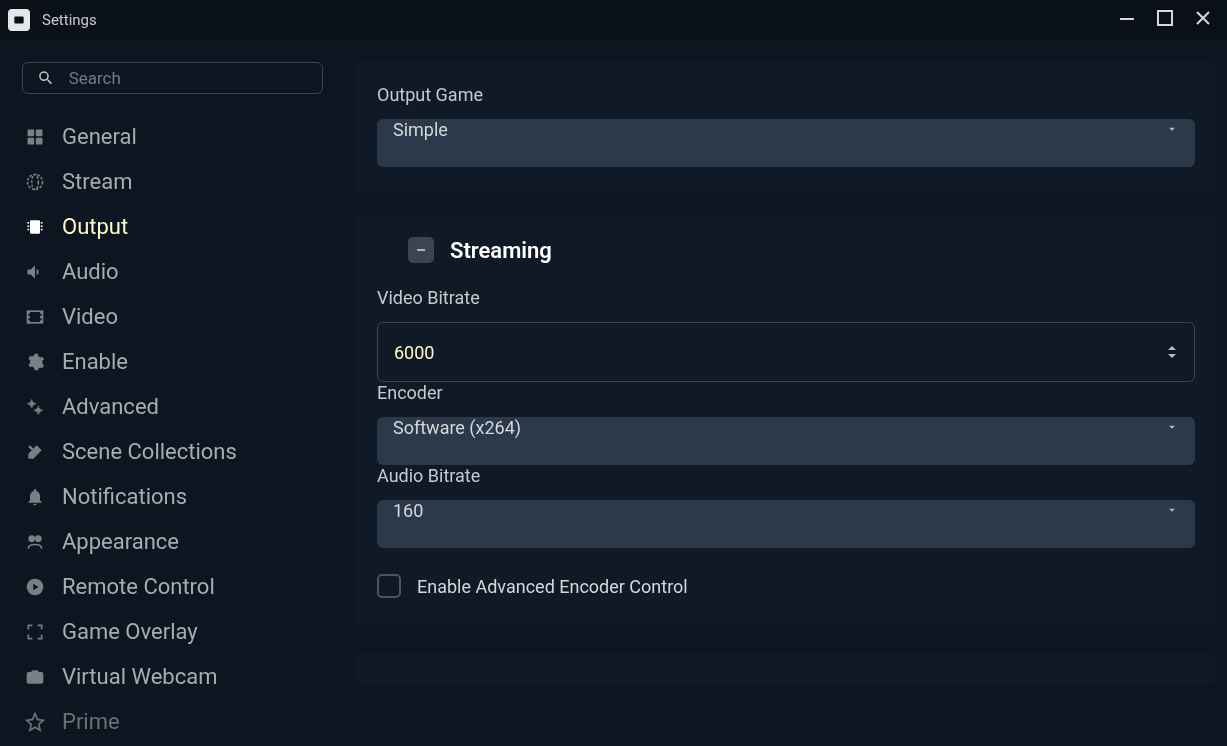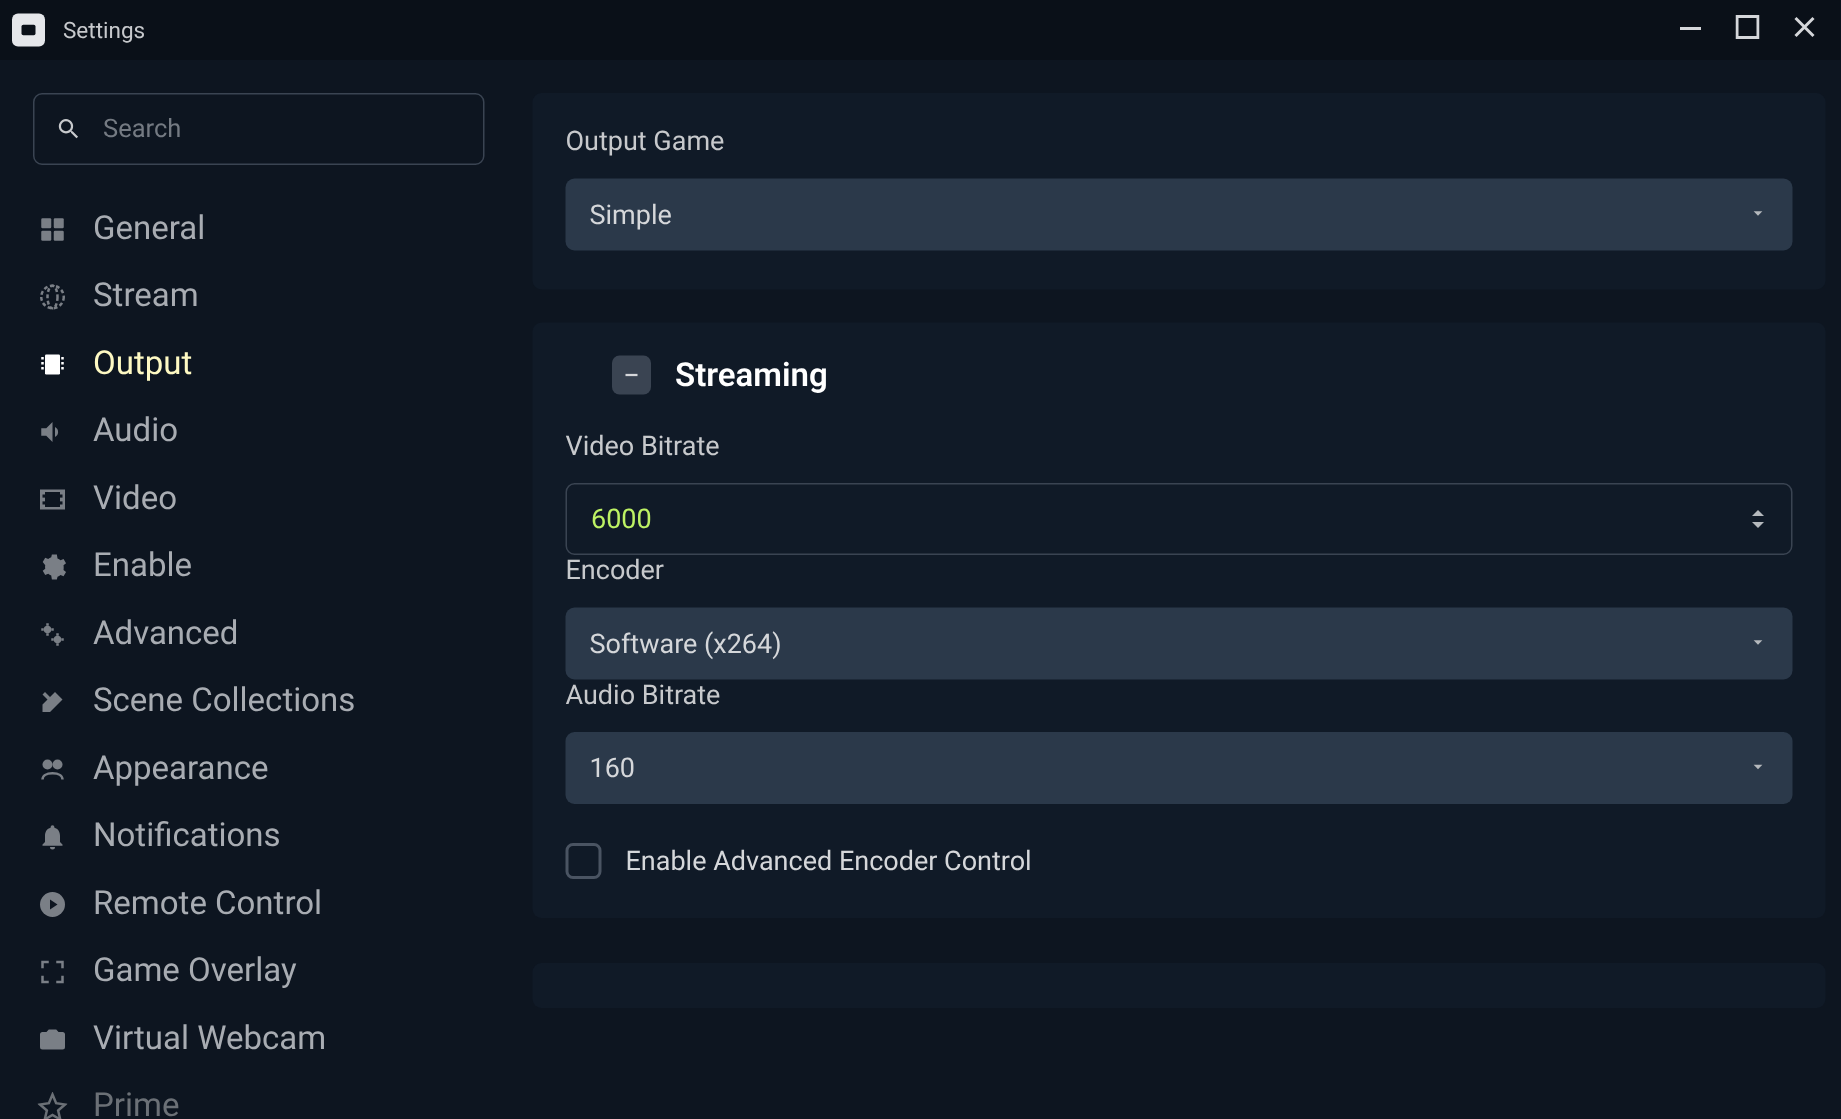--- a/index.html
+++ b/index.html
@@ -5,39 +5,39 @@
 * { margin:0; padding:0; box-sizing:border-box; font-family:-apple-system,BlinkMacSystemFont,"Segoe UI",Roboto,sans-serif; }
 body { background:#0d1520; color:#d5d7da; width:1227px; height:746px; overflow:hidden; }
 .titlebar { height:40px; background:#0a1018; display:flex; align-items:center; padding:0 8px; }
 .titlebar .app-icon { width:22px; height:22px; background:#e5e7ea; border-radius:4px; display:flex; align-items:center; justify-content:center; margin-right:12px; }
 .titlebar .app-icon svg { width:14px; height:14px; fill:#0a1018; }
 .titlebar .title { font-size:15px; color:#c7c9cc; }
 .win-controls { margin-left:auto; display:flex; gap:22px; align-items:center; padding-right:8px; }
 .win-controls span { cursor:pointer; color:#d5d7da; }
 .container { display:flex; height:calc(100% - 40px); }
 .sidebar { width:345px; padding:22px 14px 0 14px; }
-.search-box { border:1px solid #3a4452; border-radius:6px; height:48px; display:flex; align-items:center; padding:0 14px; margin:0 8px 20px 8px; }
+.search-box { border:1px solid #3a4452; border-radius:6px; height:32px; display:flex; align-items:center; padding:0 14px; margin:0 8px 20px 8px; }
 .search-box svg { width:20px; height:20px; fill:#c7c9cc; margin-right:14px; }
 .search-box input { background:transparent; border:none; outline:none; color:#d5d7da; font-size:17px; width:100%; }
 .search-box input::placeholder { color:#747a82; }
 .nav { display:flex; flex-direction:column; gap:0; }
 .nav-item { display:flex; align-items:center; height:45px; padding:0 8px; cursor:pointer; color:#a8acb2; font-size:22px; }
 .nav-item.active { color:#fef9c3; font-weight:400; }
 .nav-item .nav-icon { width:26px; height:26px; display:flex; align-items:center; justify-content:center; margin-right:14px; flex-shrink:0; }
 .nav-item .nav-icon svg { width:20px; height:20px; fill:#7a7f86; }
 .nav-item.active .nav-icon svg { fill:#fff; }
 .nav-item.dimmed { color:#6b7076; }
 .main { flex:1; padding:22px 10px 0 10px; overflow-y:auto; }
 .panel { background:#101a27; border-radius:6px; margin-bottom:30px; padding:22px 22px 26px 22px; }
 .panel.tight { margin-bottom:22px; }
 .label { font-size:18px; color:#c7c9cc; margin-bottom:14px; }
-.select { background:#2b394a; border-radius:6px; height:48px; display:flex; align-items:center; padding:0 16px; font-size:18px; color:#d5d7da; cursor:pointer; position:relative; }
+.select { background:#2b394a; border-radius:6px; height:48px; display:flex; padding:0 16px; font-size:18px; color:#d5d7da; cursor:pointer; position:relative; }
 .select .chev { margin-left:auto; }
 .select .chev svg { width:14px; height:14px; fill:#b5b9bd; }
-.numeric { background:transparent; border:1px solid #3a4452; border-radius:6px; height:48px; display:flex; align-items:center; padding:0 16px; font-size:18px; color:#bef264; position:relative; }
+.numeric { background:transparent; border:1px solid #3a4452; border-radius:6px; height:60px; display:flex; align-items:center; padding:0 16px; font-size:18px; color:#fef9c3; position:relative; }
 .numeric .steppers { margin-left:auto; display:flex; flex-direction:column; gap:0; }
 .numeric .steppers svg { width:12px; height:8px; fill:#b5b9bd; cursor:pointer; }
 .section-header { display:flex; align-items:center; margin-bottom:24px;padding-left:31px; }
 .collapse-btn { width:26px; height:26px; background:#3a4452; border-radius:5px; display:flex; align-items:center; justify-content:center; margin-right:16px; cursor:pointer; }
 .collapse-btn svg { width:12px; height:12px; fill:#d5d7da; }
 .section-title { font-size:22px; font-weight:600; color:#fff; }
 .field-group { }
 .checkbox-row { display:flex; align-items:center; margin-top:26px; }
 .checkbox-row .cb { width:24px; height:24px; border:2px solid #4a5462; border-radius:5px; margin-right:16px; cursor:pointer; }
 .checkbox-row .cb-label { font-size:18px; color:#d5d7da; }
@@ -156,34 +156,34 @@
         <span class="nav-icon">
             <svg viewBox="0 0 24 24">
               <path d="M14 4l6 6-10 10H4v-6L14 4zm-8 0l4 4M6 4l-2 2 4 4 2-2-4-4z"></path>
             </svg>
           </span>
         <span>Scene Collections</span>
       </div>
       <div class="nav-item">
         <span class="nav-icon">
             <svg viewBox="0 0 24 24">
+              <path d="M12 22a2 2 0 0 0 2-2h-4a2 2 0 0 0 2 2zm6-6V11c0-3.07-1.63-5.64-4.5-6.32V4a1.5 1.5 0 0 0-3 0v.68C7.64 5.36 6 7.92 6 11v5l-2 2v1h16v-1l-2-2z"></path>
+            </svg>
+          </span>
+        <span>Notifications</span>
+      </div>
+      <div class="nav-item">
+        <span class="nav-icon">
+            <svg viewBox="0 0 24 24">
               <circle cx="8" cy="8" r="4"></circle>
               <circle cx="16" cy="8" r="4"></circle>
               <path d="M4 20c0-3 3-5 8-5s8 2 8 5" fill="none" stroke="#7a7f86" stroke-width="2"></path>
             </svg>
           </span>
         <span>Appearance</span>
-      </div>
-      <div class="nav-item">
-        <span class="nav-icon">
-            <svg viewBox="0 0 24 24">
-              <path d="M12 22a2 2 0 0 0 2-2h-4a2 2 0 0 0 2 2zm6-6V11c0-3.07-1.63-5.64-4.5-6.32V4a1.5 1.5 0 0 0-3 0v.68C7.64 5.36 6 7.92 6 11v5l-2 2v1h16v-1l-2-2z"></path>
-            </svg>
-          </span>
-        <span>Notifications</span>
       </div>
       <div class="nav-item">
         <span class="nav-icon">
             <svg viewBox="0 0 24 24">
               <circle cx="12" cy="12" r="10"></circle>
               <path d="M10 8l6 4-6 4V8z" fill="#0d1520"></path>
             </svg>
           </span>
         <span>Remote Control</span>
       </div>

